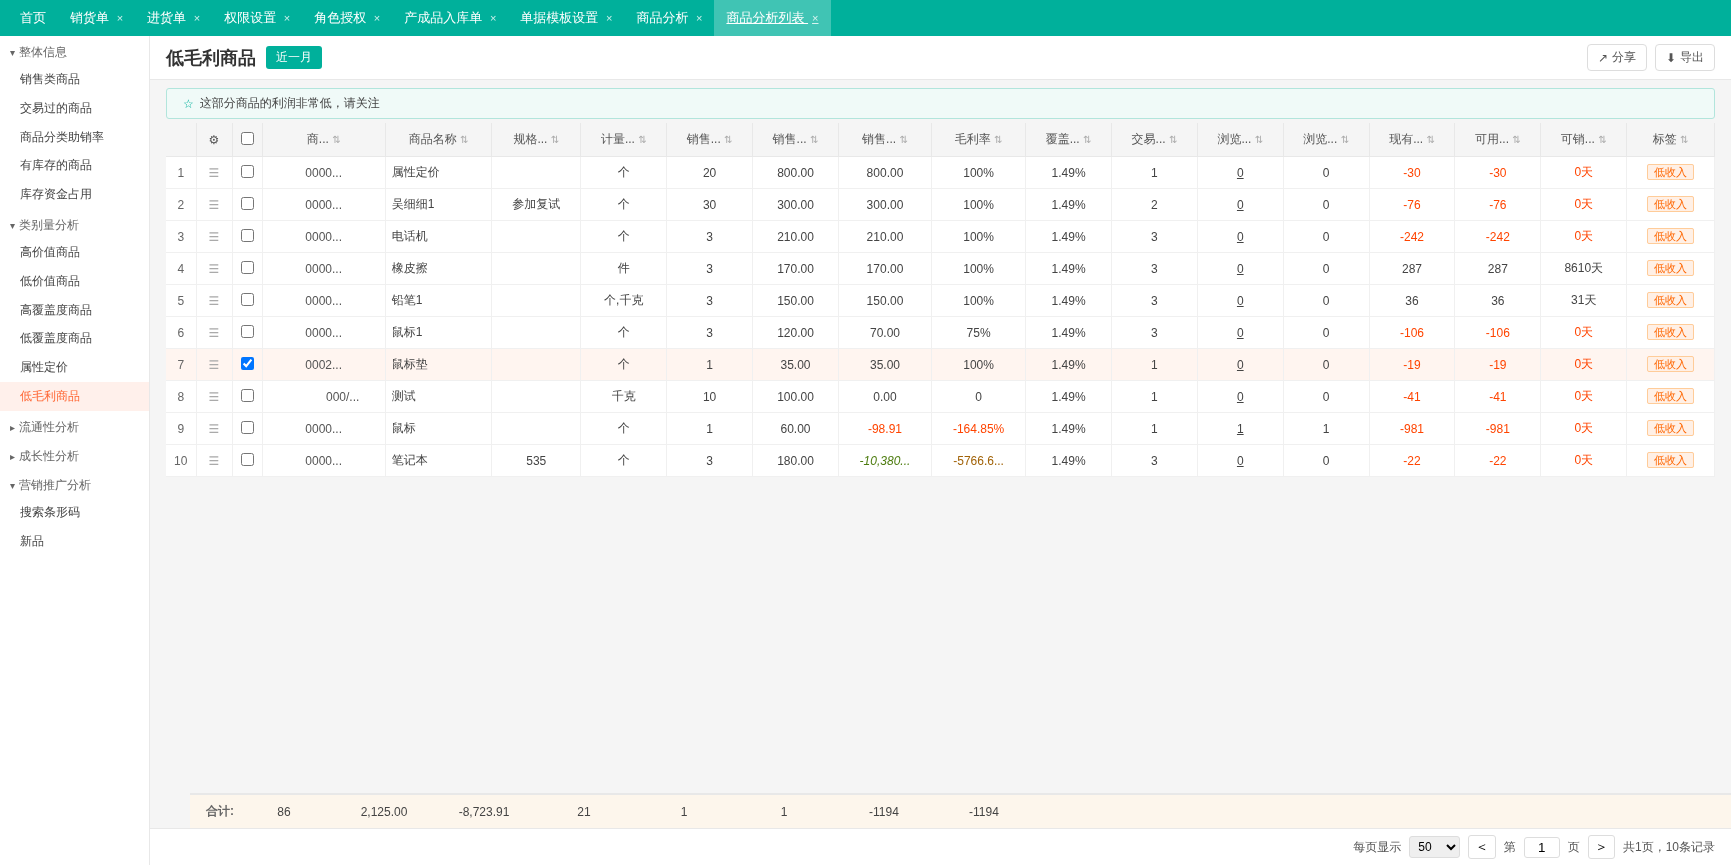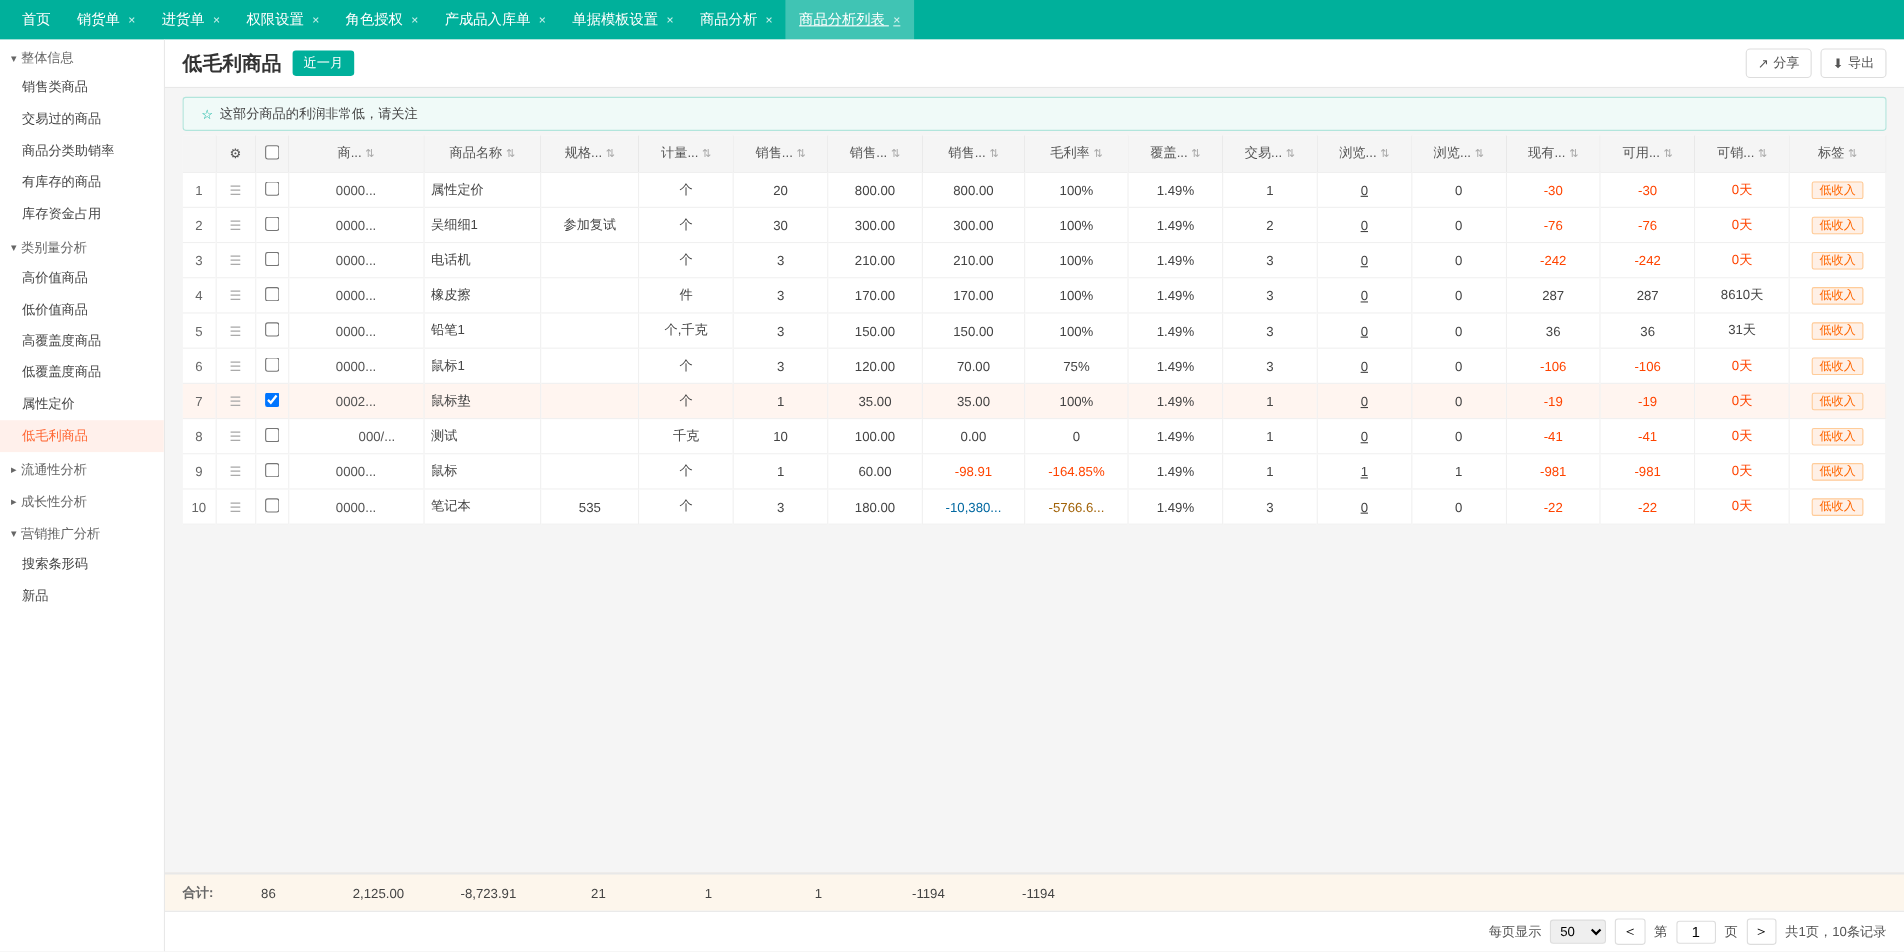--- a/index.html
+++ b/index.html
@@ -196,20 +196,21 @@
     
     .table-footer {
       background: #fdf6ec;
       border-top: 2px solid #e8e8e8;
       padding: 8px 16px;
       display: flex;
       align-items: center;
       font-size: 12px;
       color: #444;
       gap: 20px;
+      margin-left: 40px;
     }
     .footer-label { color: #666; font-weight: bold; }
     .footer-values {
       display: flex;
       gap: 40px;
       flex: 1;
     }
     .footer-value { text-align: center; min-width: 60px; }
 
     
@@ -548,21 +549,21 @@
             <tr>
               <td class="row-num">10</td>
     <td style="text-align:center; color:#aaa; cursor:pointer;">☰</td>
     <td style="text-align:center;"><input type="checkbox" style=""></td>
     <td style="color:#555;">0000...</td>
     <td class="text-left">笔记本</td>
     <td>535</td>
     <td>个</td>
     <td>3</td>
     <td>180.00</td>
-    <td style="color:#0369a1;">-10,380...</td>
+    <td style="color:#4d7c0f;font-style:italic;">-10,380...</td>
     <td style="color:#a16207;">-5766.6...</td>
     <td>1.49%</td>
     <td>3</td>
     <td><span class="underline-link">0</span></td>
     <td>0</td>
     <td style="color:#ff4400;">-22</td>
     <td style="color:#ff4400;">-22</td>
     <td style="color:#ff4400;">0天</td>
     <td><span class="tag-badge">低收入</span></td>
   </tr>

